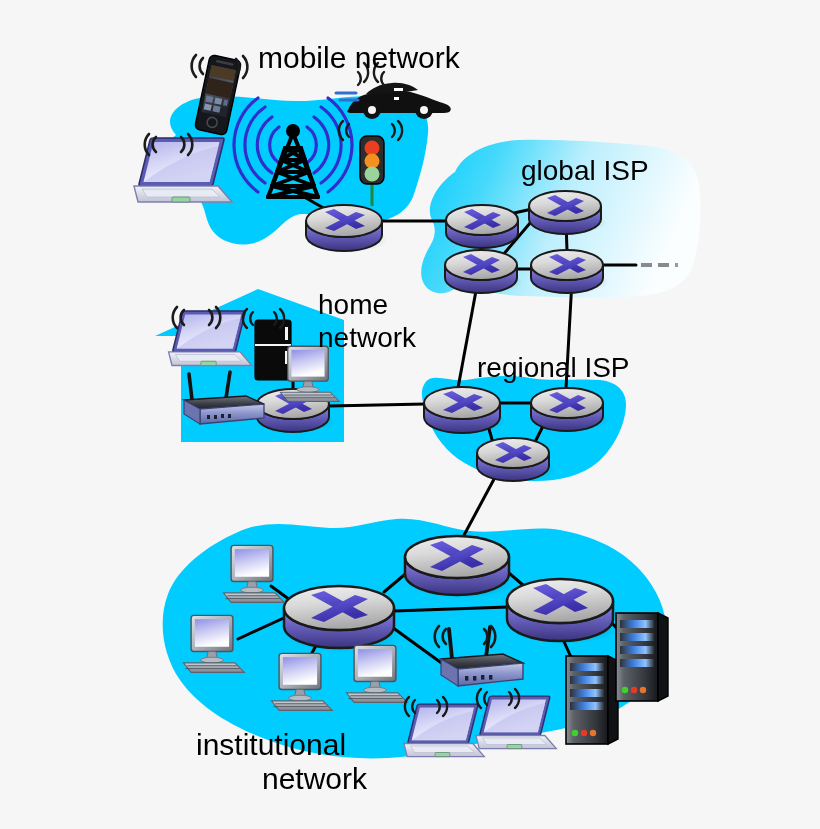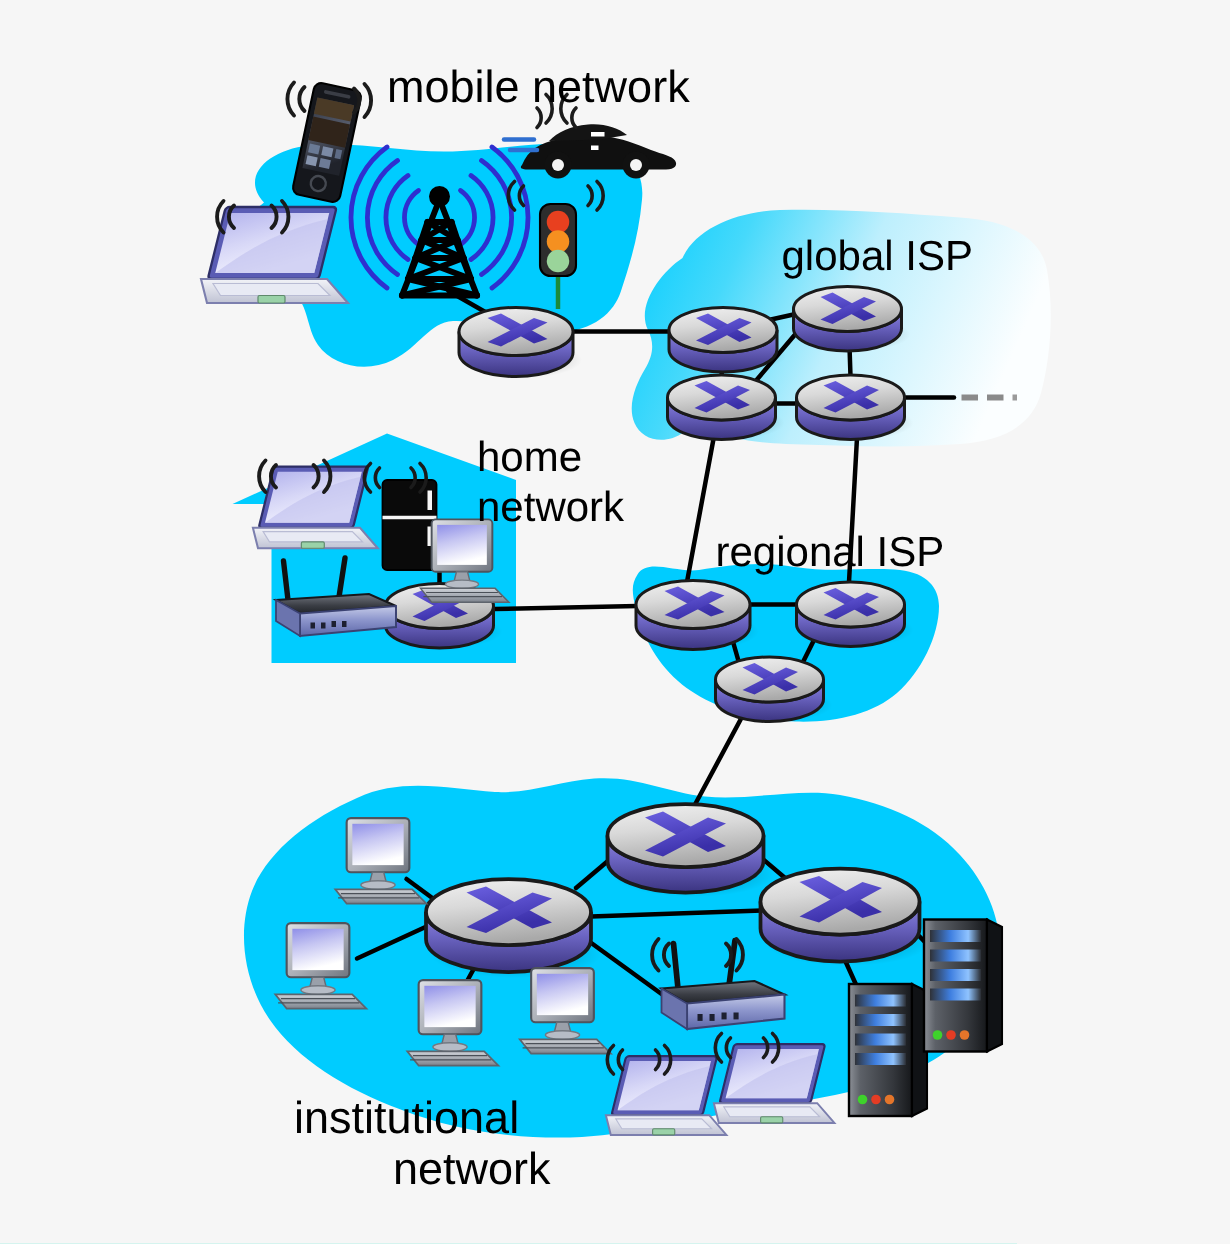--- a/index.html
+++ b/index.html
@@ -11,21 +11,21 @@
   body {
     width: 820px;
     height: 829px;
     overflow: hidden;
     font-family: "Liberation Sans", sans-serif;
   }
   #stage {
     position: relative;
     width: 820px;
     height: 829px;
-    background: #5eead4;
+    background: #be185d;
   }
   svg.diagram {
     display: block;
     width: 820px;
     height: 829px;
   }
   text.zone-label {
     font-family: "Liberation Sans", sans-serif;
     fill: #000000;
     font-weight: 400;

